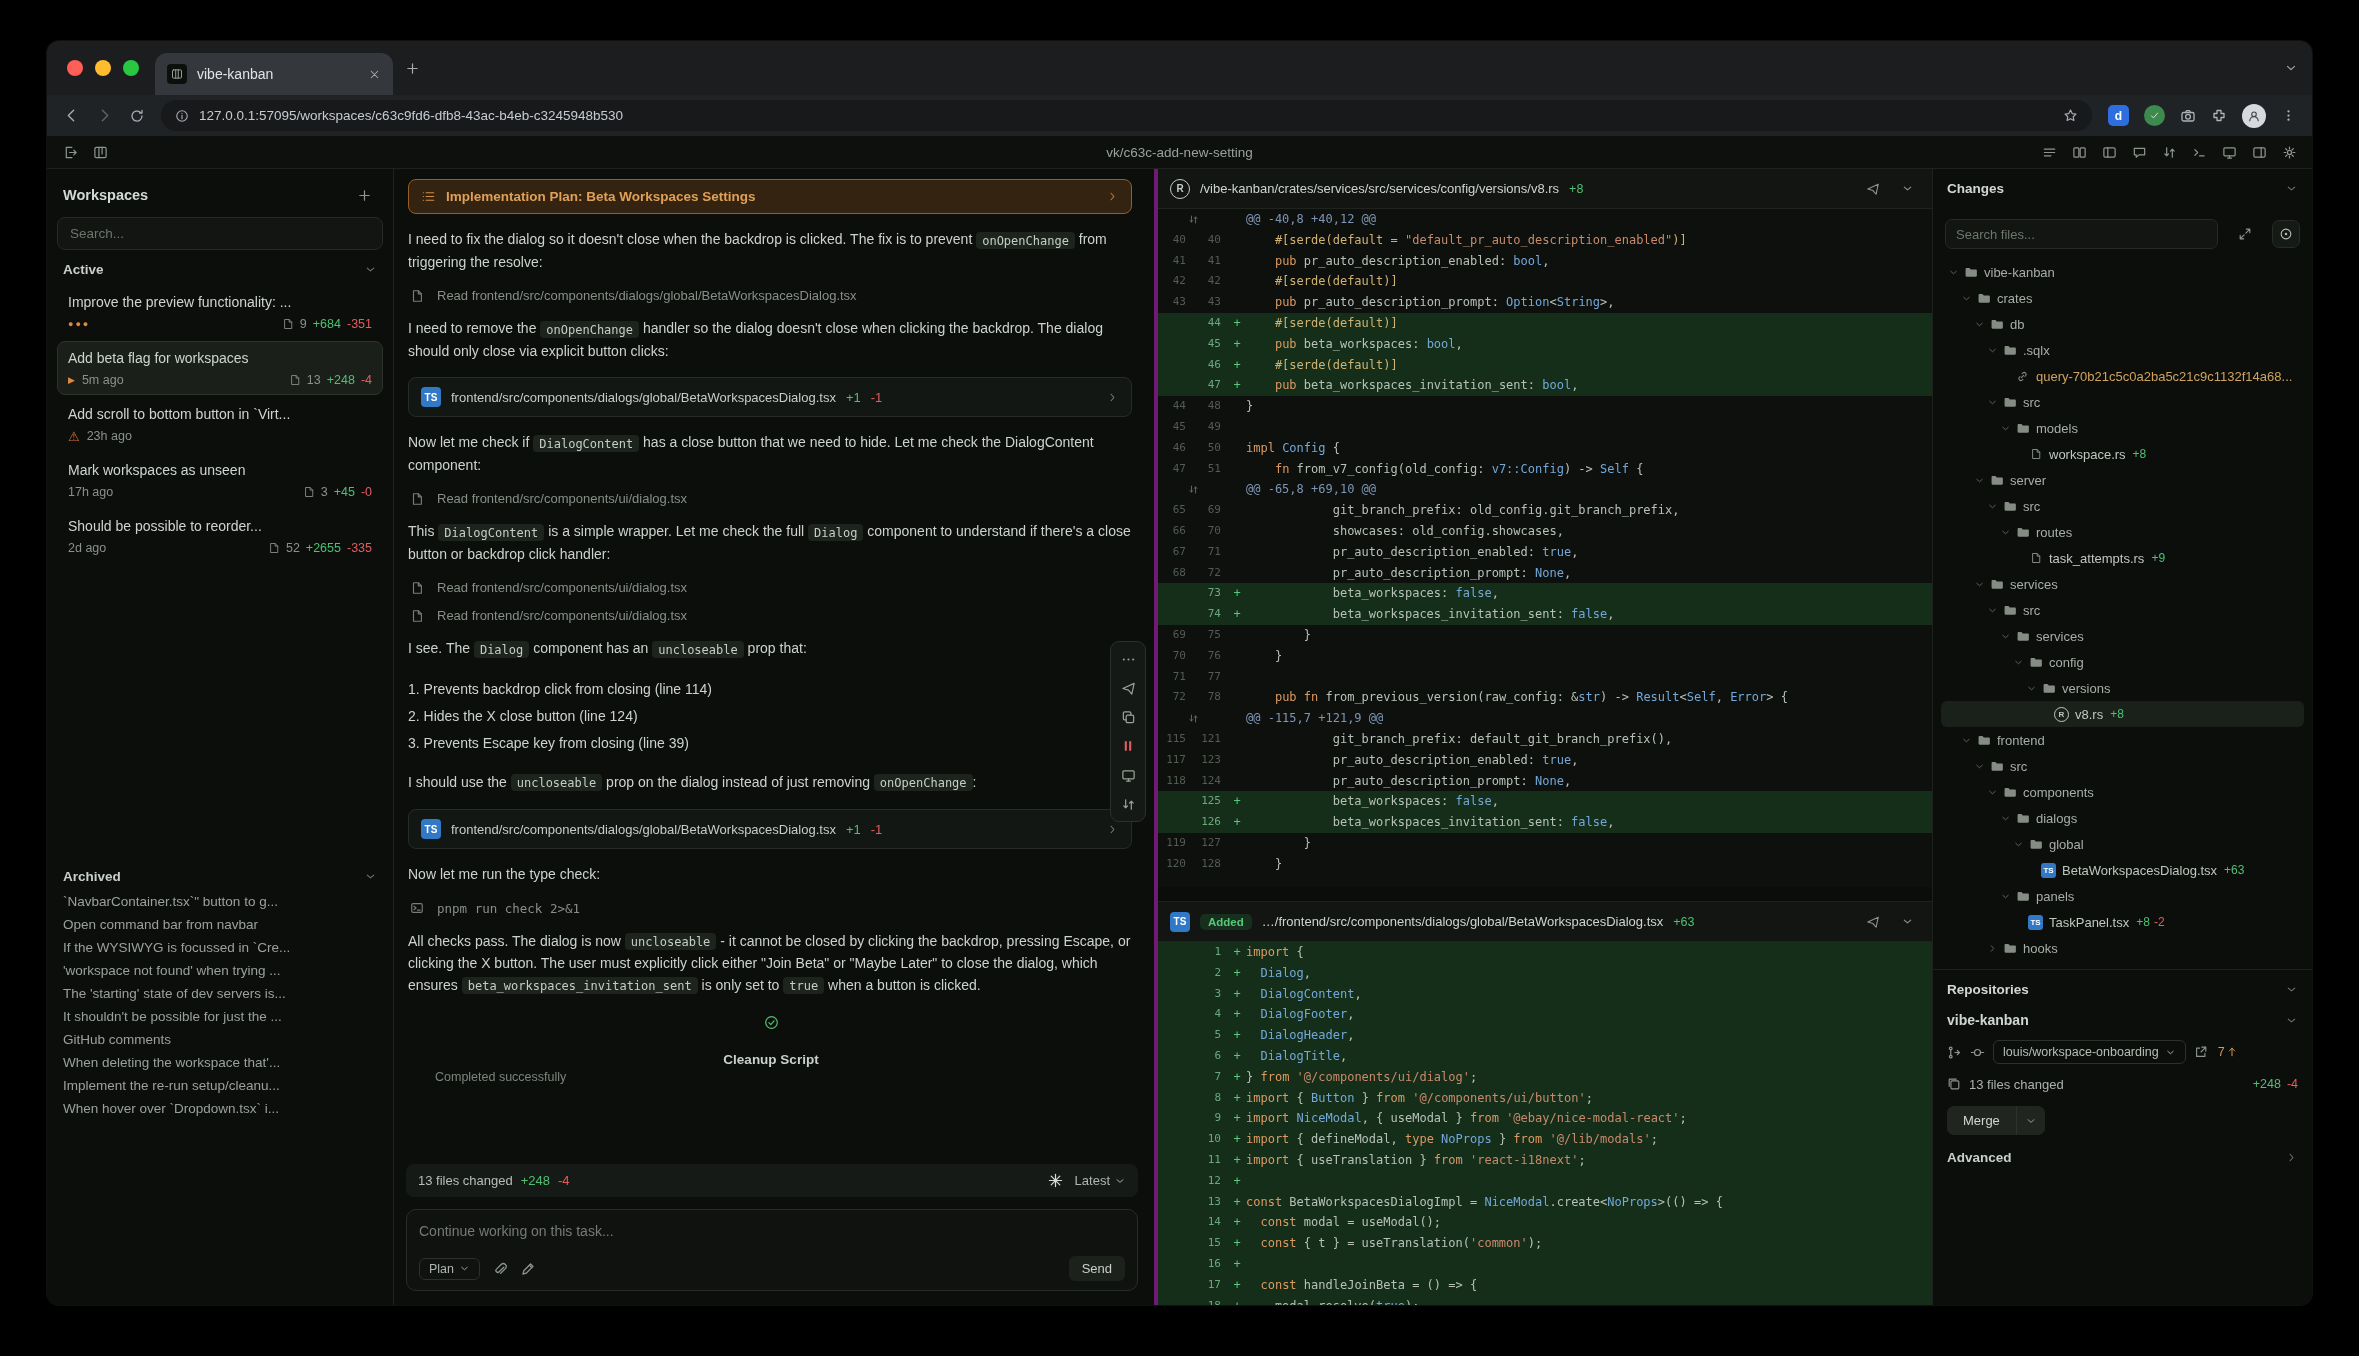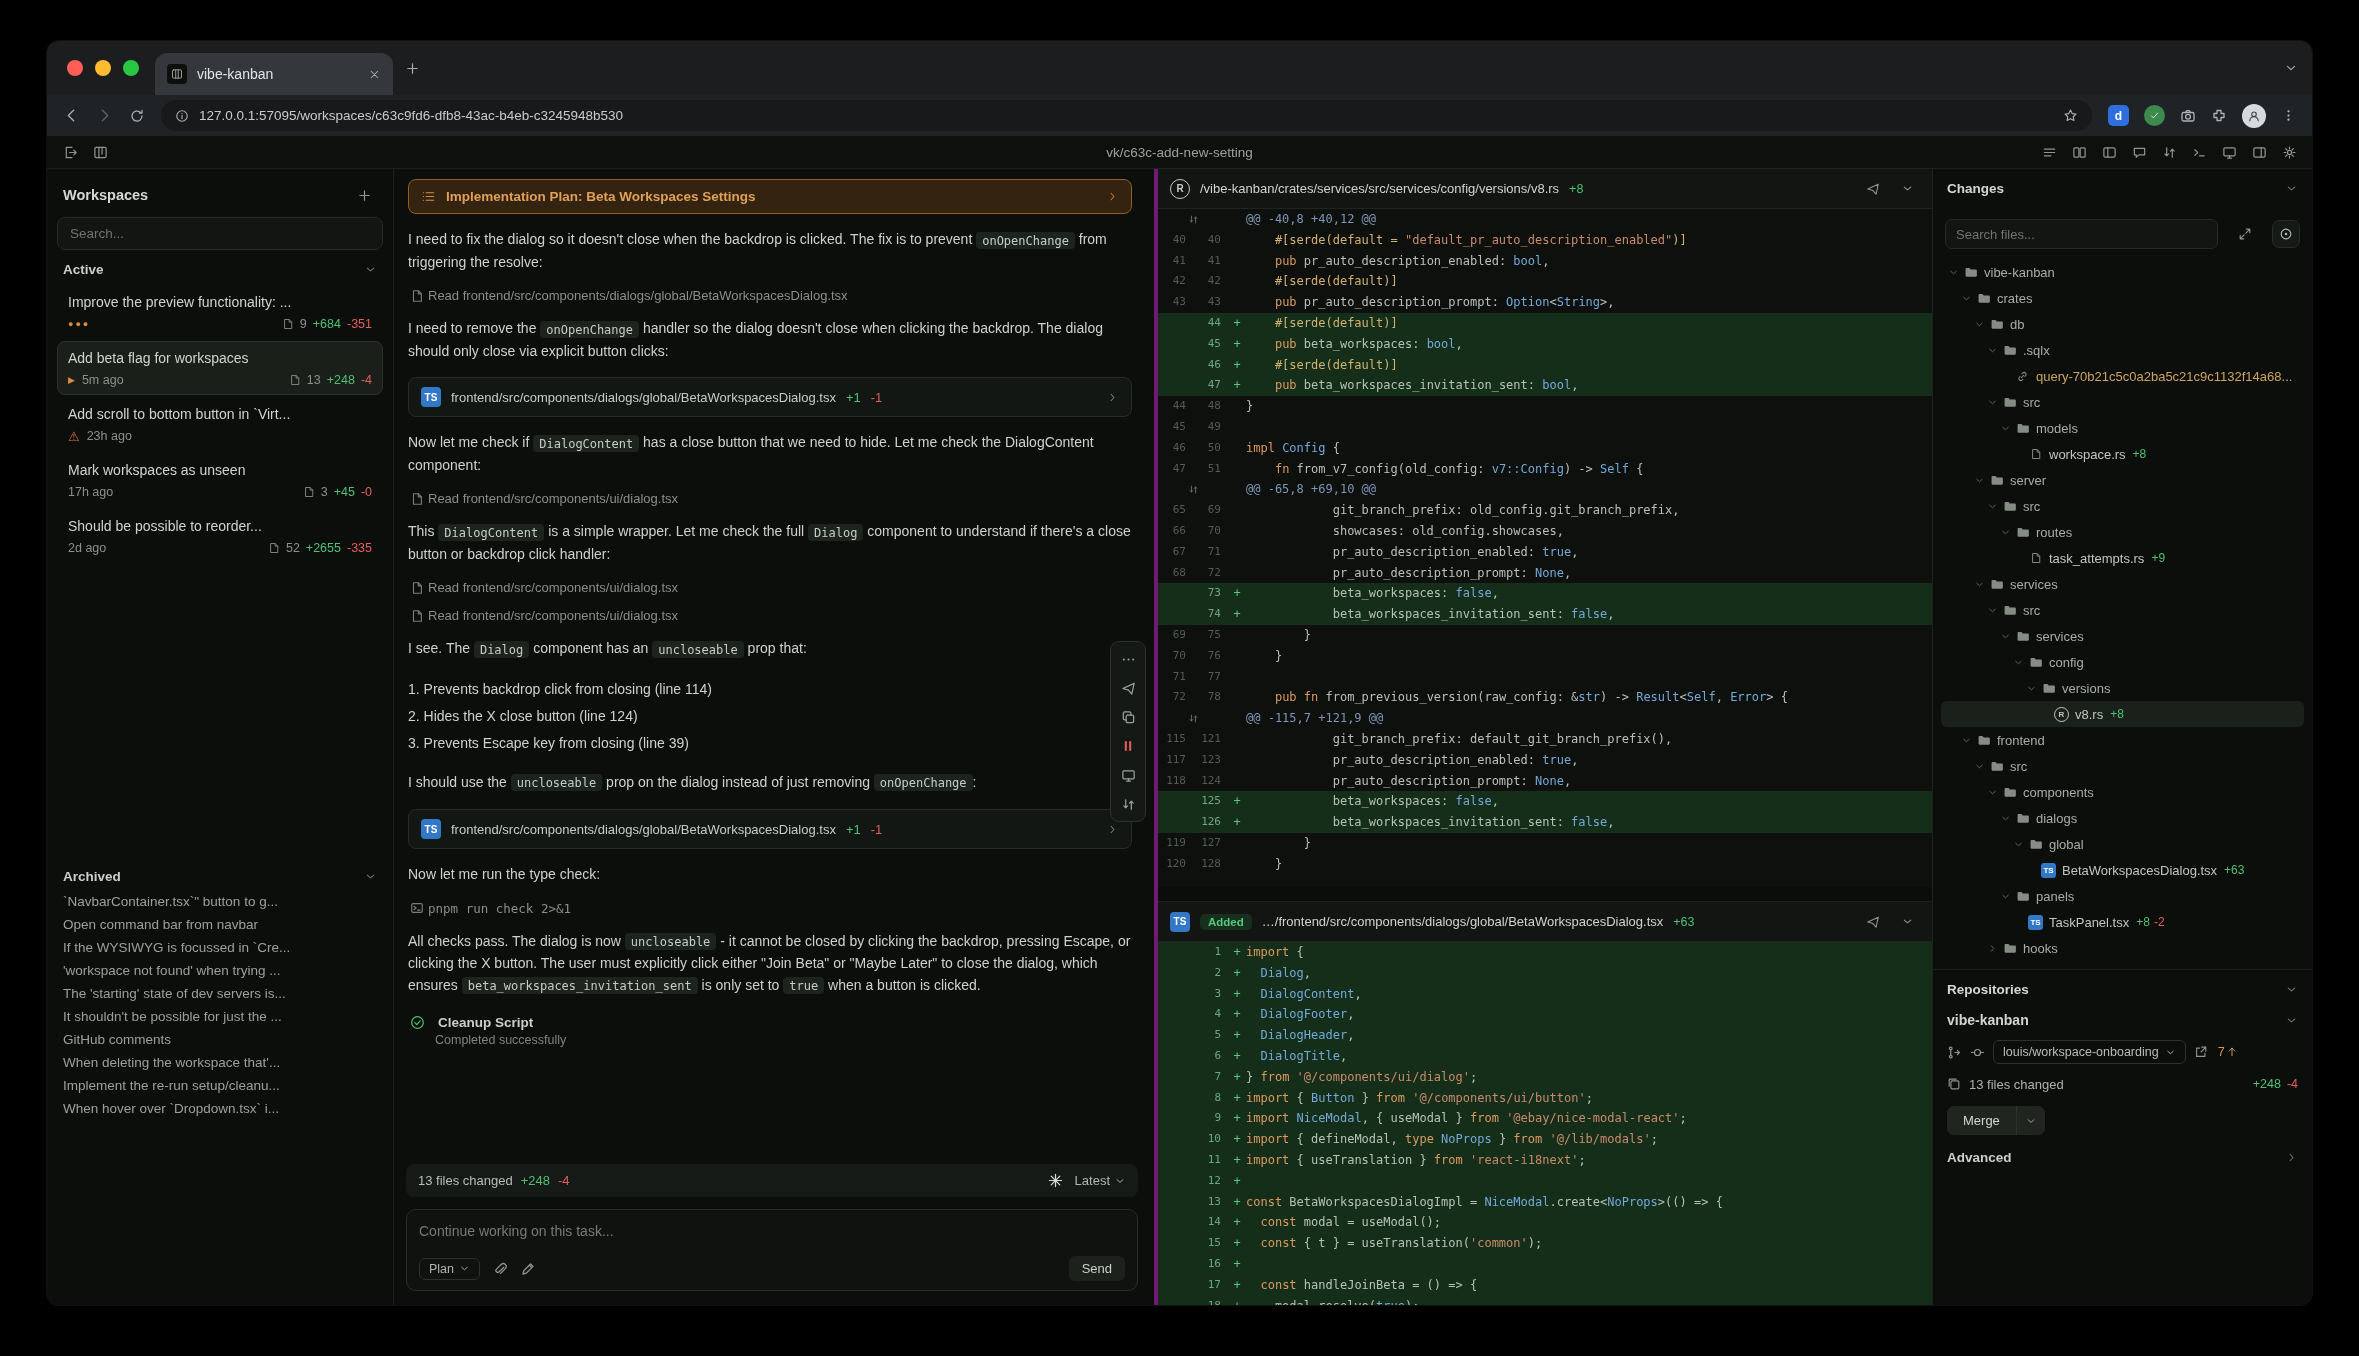--- a/index.html
+++ b/index.html
@@ -66,30 +66,30 @@
   .arch-item { padding:0 6px; height:23px; line-height:23px; color:#9aa19a; font-size:13.5px; white-space:nowrap; overflow:hidden; text-overflow:ellipsis; }
 
   
   .chat { width:764px; flex:none; border-right:4px solid #701a75; display:flex; flex-direction:column; position:relative; min-height:0; }
   .chat-scroll { flex:1; overflow:hidden; padding:10px 22px 0 14px; min-height:0; }
   .banner { display:flex; align-items:center; gap:10px; background:#342310; border:1px solid #935f25; border-radius:8px; padding:9px 12px; color:#dfa057; font-size:13.5px; font-weight:600; }
   .bic { display:flex; color:#cf8f48; }
   .bchev { margin-left:auto; color:#b97f3c; display:flex; }
   .para { color:#ccd3cc; font-size:14px; line-height:21.5px; margin:15px 0; }
   code.inline { background:#1d231d; border-radius:4px; padding:1.5px 6px; font-family:"DejaVu Sans Mono",monospace; font-size:12px; color:#c6cdc6; }
-  .tool { display:flex; align-items:center; color:#878f87; font-size:13px; margin:8px 0 13px 2px; }
+  .tool { display:flex; align-items:center; gap:9px; color:#878f87; font-size:13px; margin:8px 0 13px 2px; }
   .ticon { color:#767e76; display:flex; }
   .tlabel.mono { font-family:"DejaVu Sans Mono",monospace; font-size:12.5px; }
   .fcard { display:flex; align-items:center; gap:10px; background:#131713; border:1px solid #262c26; border-radius:8px; padding:9px 12px; margin:14px 0; font-size:13px; color:#c6cdc6; }
   .fchev { margin-left:auto; color:#767e76; display:flex; }
   .ts-badge { width:20px; height:20px; border-radius:4px; background:#3178c6; color:#fff; font-size:10px; font-weight:700; display:flex; align-items:center; justify-content:center; flex:none; }
   .nlist { margin:12px 0; }
   .nlist div { color:#ccd3cc; font-size:14px; line-height:27px; }
   .cleanup { margin:18px 0 0 2px; }
-  .cl-row { display:flex; gap:13px; align-items:center; color:#c9d0c9; font-size:13.5px; font-weight:700; }
+  .cl-row { display:flex; gap:22px; align-items:center; color:#c9d0c9; font-size:13.5px; font-weight:700;flex-direction:column; }
   .cl-check { color:#4fc072; display:flex; }
   .cl-sub { margin:3px 0 0 25px; color:#7c847c; font-size:12.5px; }
   .float-toolbar { position:absolute; right:8px; top:472px; display:flex; flex-direction:column; gap:3px; background:#151915; border:1px solid #2a302a; border-radius:9px; padding:4px; z-index:5; }
   .ft-btn { width:26px; height:26px; display:flex; align-items:center; justify-content:center; color:#9aa29a; border-radius:6px; }
   .ft-btn.red { color:#e25d5d; }
   .chat-bottom { padding:8px 16px 14px 12px; flex:none; }
   .filesbar { display:flex; align-items:center; gap:8px; background:#161a16; border-radius:8px; padding:9px 12px; font-size:13px; color:#b6beb6; margin-bottom:12px; }
   .fb-right { margin-left:auto; display:flex; gap:12px; align-items:center; }
   .sparkle { color:#d5dbd5; display:flex; }
   .latest { display:flex; align-items:center; gap:4px; color:#aeb6ae; font-size:13px; }

